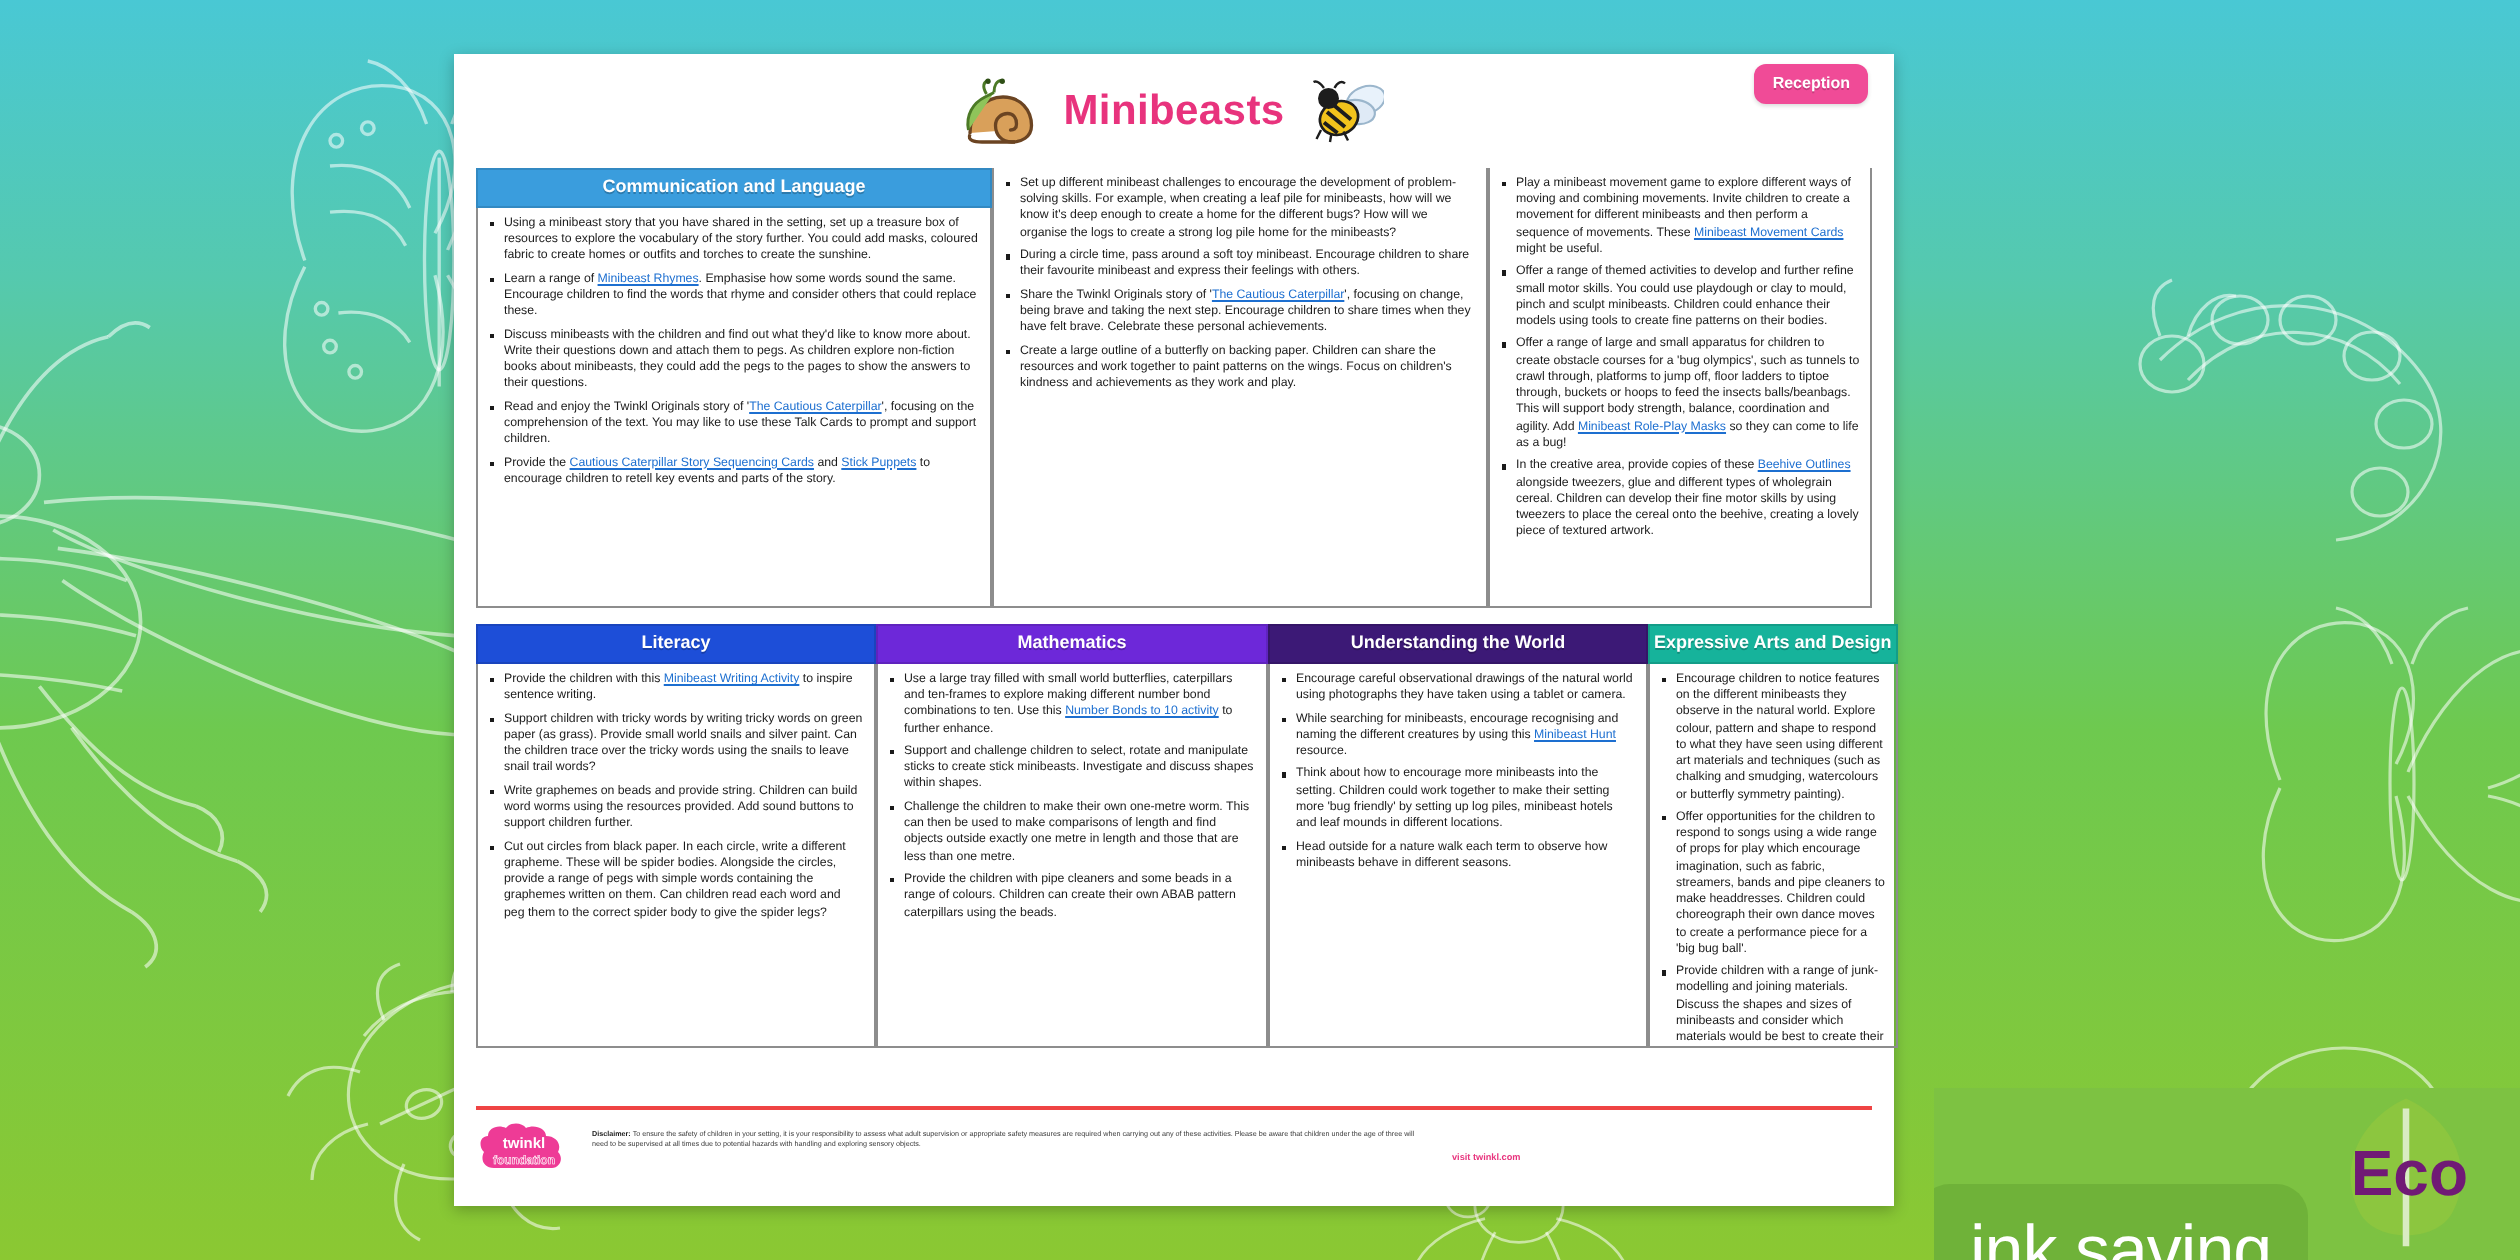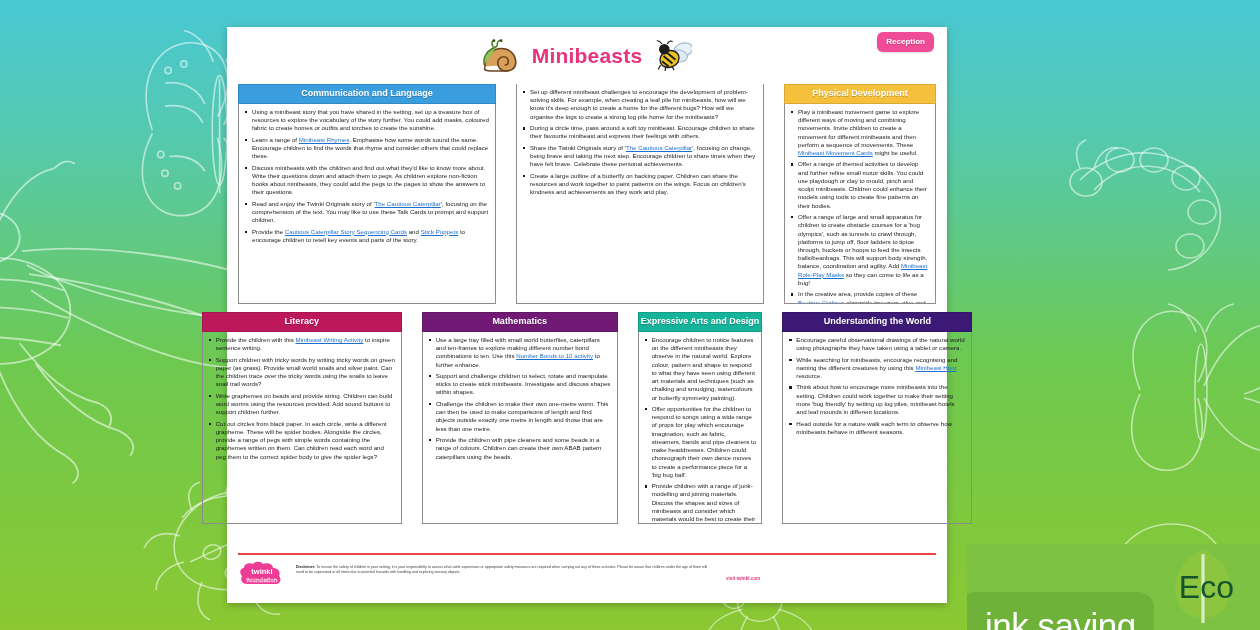--- a/index.html
+++ b/index.html
@@ -48,21 +48,21 @@
     font-size: 8px;
     font-weight: bold;
     text-shadow: 0 1px 0 rgba(0,0,0,.18);
     box-shadow: 0 1px 2px rgba(0,0,0,.15);
     min-width: 52px;
     text-align: right;
   }
 
   
   .grid-wrap { padding: 0 11px; }
-  .row { display: flex; gap: 20px; justify-content: center; }
+  .row { display: flex; gap: 0; }
   .row.top { height: 220px; }
   .row.bottom { height: 212px; margin-top: 8px; }
 
   .col { display: flex; flex-direction: column; }
   .col-hd {
     color: #ffffff;
     font-size: 9px;
     font-weight: bold;
     text-align: center;
     padding: 4px 2px 4px 2px;
@@ -157,23 +157,23 @@
   }
   .eco-leaf {
     position: absolute;
     right: 16px; top: 2px;
     width: 82px; height: 82px;
   }
   .eco-word {
     position: absolute;
     right: 26px; top: 50%;
     transform: translateY(-50%);
-    color: #14532d;
+    color: #701a75;
     font-size: 32px;
-    font-weight: normal;
+    font-weight: bold;
     z-index: 2;
   }
 </style>
 </head>
 <body>
 
 <div class="bg-art">
   <svg viewBox="0 0 1260 630" preserveAspectRatio="none" aria-hidden="true">
     <g fill="none" stroke="#ffffff" stroke-opacity="0.55" stroke-width="1.6">
 
@@ -337,76 +337,75 @@
           <ul class="bullets">
             <li>Set up different minibeast challenges to encourage the development of problem-solving skills. For example, when creating a leaf pile for minibeasts, how will we know it's deep enough to create a home for the different bugs? How will we organise the logs to create a strong log pile home for the minibeasts?</li>
             <li>During a circle time, pass around a soft toy minibeast. Encourage children to share their favourite minibeast and express their feelings with others.</li>
             <li>Share the Twinkl Originals story of '<a class="lnk">The Cautious Caterpillar</a>', focusing on change, being brave and taking the next step. Encourage children to share times when they have felt brave. Celebrate these personal achievements.</li>
             <li>Create a large outline of a butterfly on backing paper. Children can share the resources and work together to paint patterns on the wings. Focus on children's kindness and achievements as they work and play.</li>
           </ul>
         </div>
       </div>
 
       <div class="col" style="flex:1">
-        <div class="col-hd" style="background:#f5c13c">Physical Development</div>
         <div class="col-body">
           <ul class="bullets">
             <li>Play a minibeast movement game to explore different ways of moving and combining movements. Invite children to create a movement for different minibeasts and then perform a sequence of movements. These <a class="lnk">Minibeast Movement Cards</a> might be useful.</li>
             <li>Offer a range of themed activities to develop and further refine small motor skills. You could use playdough or clay to mould, pinch and sculpt minibeasts. Children could enhance their models using tools to create fine patterns on their bodies.</li>
             <li>Offer a range of large and small apparatus for children to create obstacle courses for a 'bug olympics', such as tunnels to crawl through, platforms to jump off, floor ladders to tiptoe through, buckets or hoops to feed the insects balls/beanbags. This will support body strength, balance, coordination and agility. Add <a class="lnk">Minibeast Role-Play Masks</a> so they can come to life as a bug!</li>
             <li>In the creative area, provide copies of these <a class="lnk">Beehive Outlines</a> alongside tweezers, glue and different types of wholegrain cereal. Children can develop their fine motor skills by using tweezers to place the cereal onto the beehive, creating a lovely piece of textured artwork.</li>
           </ul>
         </div>
       </div>
     </div>
 
     <div class="row bottom">
       <div class="col" style="flex:0 0 200px">
-        <div class="col-hd" style="background:#be185d">Literacy</div>
+        <div class="col-hd" style="background:#1d4ed8">Literacy</div>
         <div class="col-body">
           <ul class="bullets">
             <li>Provide the children with this <a class="lnk">Minibeast Writing Activity</a> to inspire sentence writing.</li>
             <li>Support children with tricky words by writing tricky words on green paper (as grass). Provide small world snails and silver paint. Can the children trace over the tricky words using the snails to leave snail trail words?</li>
             <li>Write graphemes on beads and provide string. Children can build word worms using the resources provided. Add sound buttons to support children further.</li>
             <li>Cut out circles from black paper. In each circle, write a different grapheme. These will be spider bodies. Alongside the circles, provide a range of pegs with simple words containing the graphemes written on them. Can children read each word and peg them to the correct spider body to give the spider legs?</li>
           </ul>
         </div>
       </div>
 
       <div class="col" style="flex:0 0 196px">
-        <div class="col-hd" style="background:#701a75">Mathematics</div>
+        <div class="col-hd" style="background:#6d28d9">Mathematics</div>
         <div class="col-body">
           <ul class="bullets">
             <li>Use a large tray filled with small world butterflies, caterpillars and ten-frames to explore making different number bond combinations to ten. Use this <a class="lnk">Number Bonds to 10 activity</a> to further enhance.</li>
             <li>Support and challenge children to select, rotate and manipulate sticks to create stick minibeasts. Investigate and discuss shapes within shapes.</li>
             <li>Challenge the children to make their own one-metre worm. This can then be used to make comparisons of length and find objects outside exactly one metre in length and those that are less than one metre.</li>
             <li>Provide the children with pipe cleaners and some beads in a range of colours. Children can create their own ABAB pattern caterpillars using the beads.</li>
           </ul>
         </div>
       </div>
 
-      <div class="col" style="flex:1">
-        <div class="col-hd" style="background:#16b39b">Expressive Arts and Design</div>
-        <div class="col-body">
-          <ul class="bullets">
-            <li>Encourage children to notice features on the different minibeasts they observe in the natural world. Explore colour, pattern and shape to respond to what they have seen using different art materials and techniques (such as chalking and smudging, watercolours or butterfly symmetry painting).</li>
-            <li>Offer opportunities for the children to respond to songs using a wide range of props for play which encourage imagination, such as fabric, streamers, bands and pipe cleaners to make headdresses. Children could choreograph their own dance moves to create a performance piece for a 'big bug ball'.</li>
-            <li>Provide children with a range of junk-modelling and joining materials. Discuss the shapes and sizes of minibeasts and consider which materials would be best to create their minibeast.</li>
-          </ul>
-        </div>
-      </div>
-
       <div class="col" style="flex:0 0 190px">
         <div class="col-hd" style="background:#3c1976">Understanding the World</div>
         <div class="col-body">
           <ul class="bullets">
             <li>Encourage careful observational drawings of the natural world using photographs they have taken using a tablet or camera.</li>
             <li>While searching for minibeasts, encourage recognising and naming the different creatures by using this <a class="lnk">Minibeast Hunt</a> resource.</li>
             <li>Think about how to encourage more minibeasts into the setting. Children could work together to make their setting more 'bug friendly' by setting up log piles, minibeast hotels and leaf mounds in different locations.</li>
             <li>Head outside for a nature walk each term to observe how minibeasts behave in different seasons.</li>
+          </ul>
+        </div>
+      </div>
+
+      <div class="col" style="flex:1">
+        <div class="col-hd" style="background:#16b39b">Expressive Arts and Design</div>
+        <div class="col-body">
+          <ul class="bullets">
+            <li>Encourage children to notice features on the different minibeasts they observe in the natural world. Explore colour, pattern and shape to respond to what they have seen using different art materials and techniques (such as chalking and smudging, watercolours or butterfly symmetry painting).</li>
+            <li>Offer opportunities for the children to respond to songs using a wide range of props for play which encourage imagination, such as fabric, streamers, bands and pipe cleaners to make headdresses. Children could choreograph their own dance moves to create a performance piece for a 'big bug ball'.</li>
+            <li>Provide children with a range of junk-modelling and joining materials. Discuss the shapes and sizes of minibeasts and consider which materials would be best to create their minibeast.</li>
           </ul>
         </div>
       </div>
     </div>
   </div>
 
   <div class="footer">
     <div class="twinkl-logo">
       <svg viewBox="0 0 96 68" aria-hidden="true">
         <path d="M12 14 C12 6 22 2 30 6 C34 0 46 0 50 6 C58 2 70 6 70 14 C80 14 86 22 82 30 C88 36 84 46 76 46 L18 46 C8 46 4 38 8 30 C2 24 4 14 12 14 Z" fill="#ee3b96"></path>

